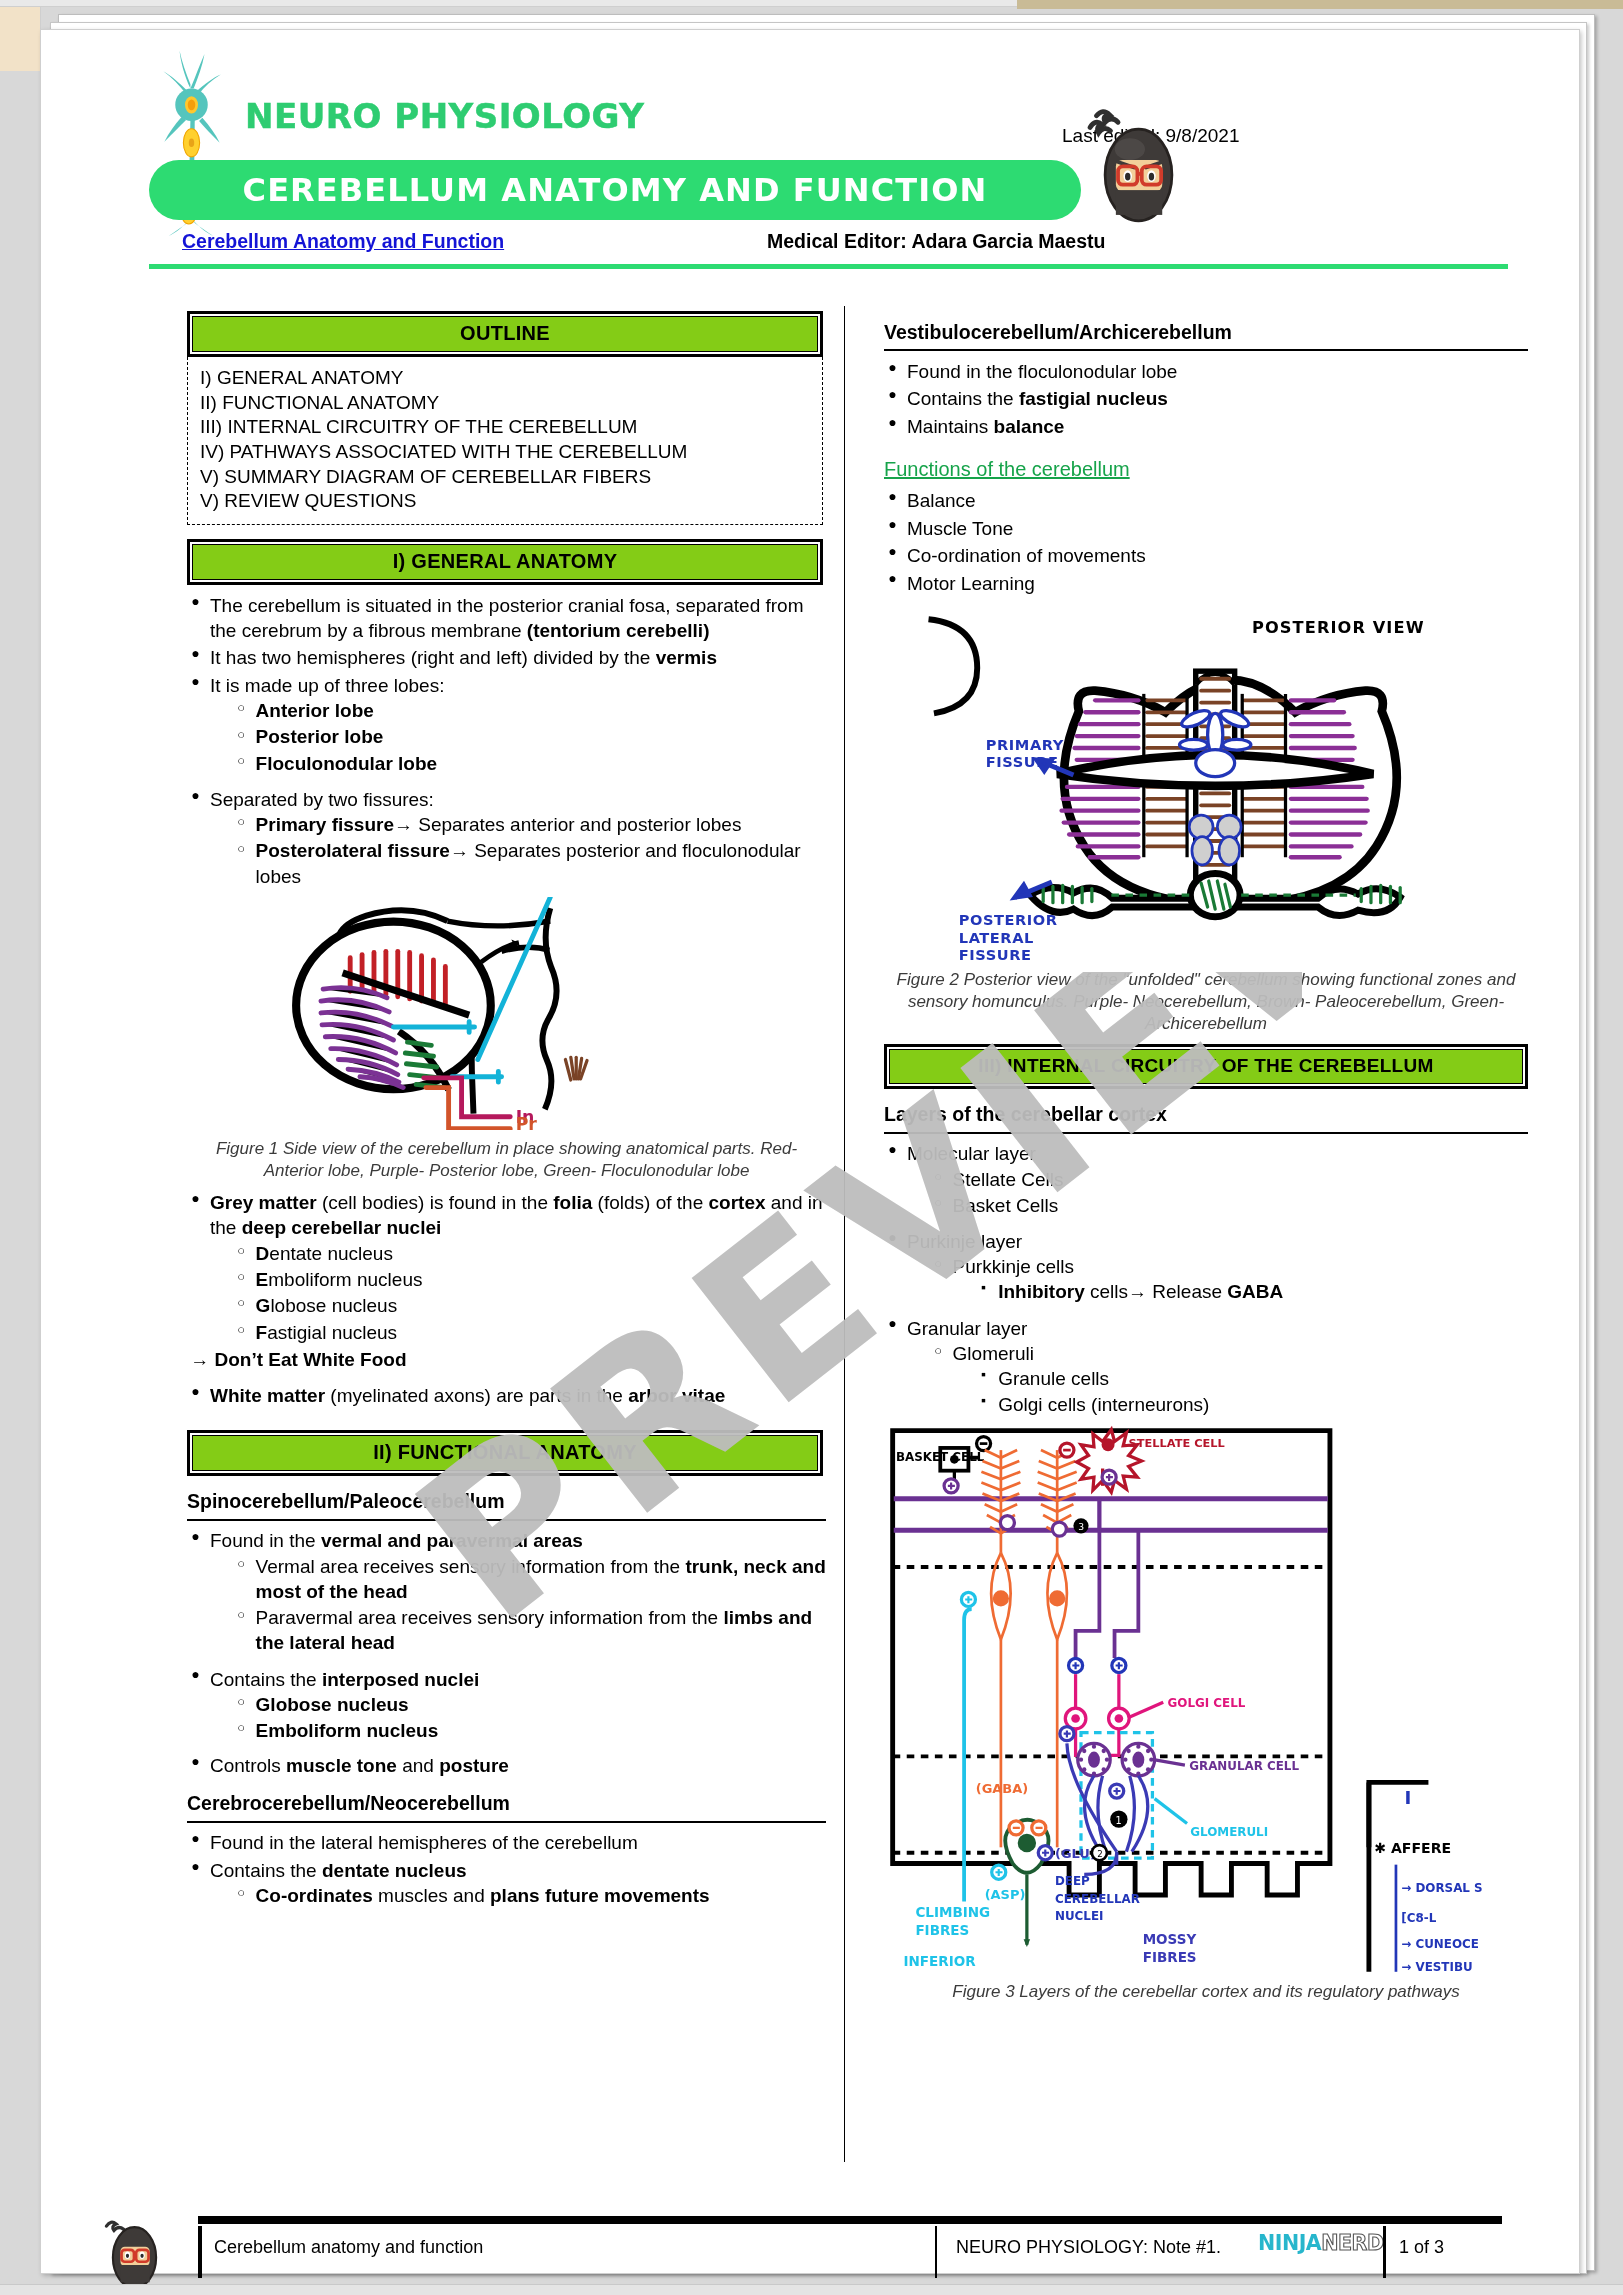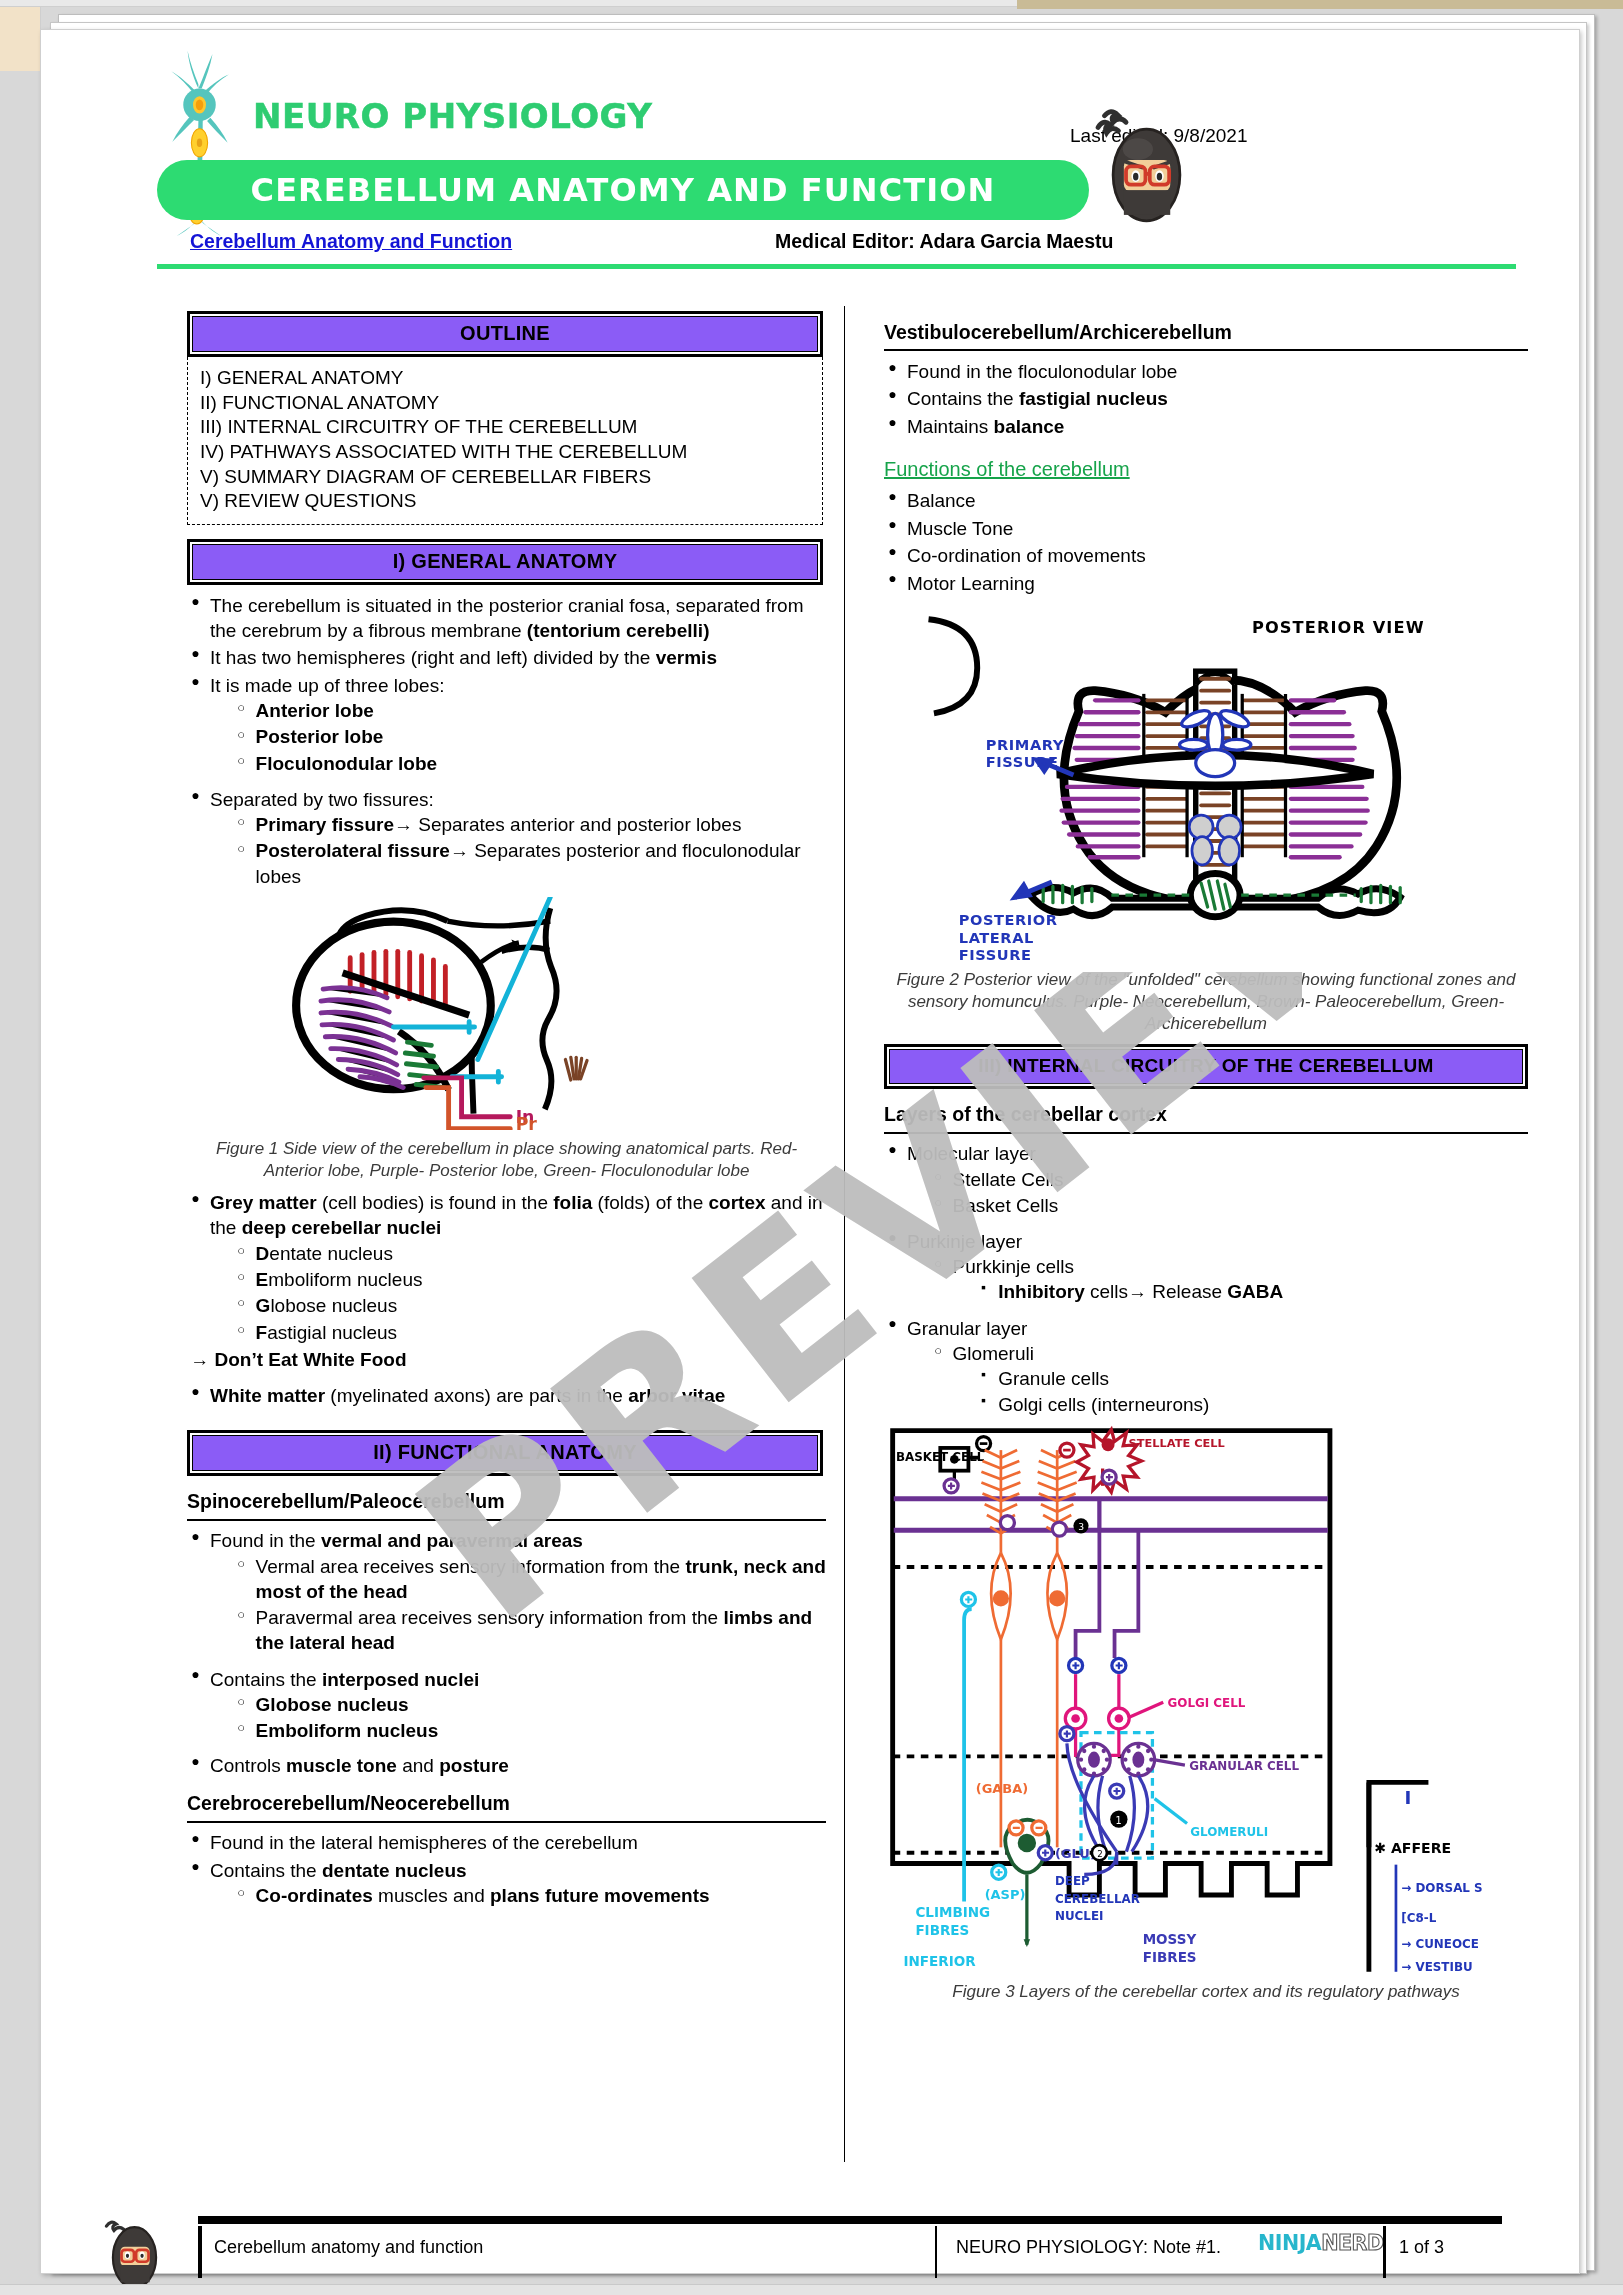--- a/index.html
+++ b/index.html
@@ -16,21 +16,21 @@
   .paper-shadow-2 { position:absolute; left:50px; top:21.6px; width:1537px; height:2252px; background:#ffffff; border:0.5px solid #c5c5c5; box-shadow:1.6px 1.6px 3.2px rgba(0,0,0,.22); }
   .paper { position:absolute; left:40px; top:29px; width:1540px; height:2245px; background:#ffffff; border:0.5px solid #cfcfcf; box-shadow:2.2px 2.2px 4.9px rgba(0,0,0,.25); }
 
   
   .vp-strip-top { position:absolute; left:0; top:0; width:1623px; height:6.5px; background:#e9e9e9; border-bottom:0.5px solid #cfcfcf; }
   .vp-strip-bot { position:absolute; left:0; bottom:0; width:1623px; height:10.8px; background:#e4e4e4; border-top:0.5px solid #c9c9c9; }
   .tab-left { position:absolute; left:0px; top:6.5px; width:41px; height:64px; background:#f2e2c8; border-right:0.5px solid #cfcfcf; }
   .tab-topright { position:absolute; left:1017px; top:0px; width:606px; height:8.7px; background:#c9bb96; }
 
   
-  .hdr { position:absolute; left:12px; top:0; width:1426px; height:233px; }
+  .hdr { position:absolute; left:4px; top:0; width:1426px; height:233px; }
   .neuron-logo { position:absolute; left:103px; top:12px; width:87px; height:195px; }
   .brand { position:absolute; left:200px; top:66px; font-size:34px; font-weight:bold;
     color:#2ecc71; letter-spacing:0.5px; font-family:"DejaVu Sans", sans-serif;
     -webkit-text-stroke:0.5px #2ecc71; }
   .lastedit { position:absolute; left:1017px; top:95px; font-size:19px; color:#000; }
   .title-pill { position:absolute; left:104px; top:130px; width:932px; height:60px;
       background:#2ddb72; border-radius:30px; }
   .title-text { position:absolute; left:0; top:0; width:100%; height:60px; line-height:60px;
       text-align:center; color:#ffffff; font-size:32px; font-weight:bold; letter-spacing:1.1px;
       font-family:"DejaVu Sans", sans-serif; }
@@ -41,21 +41,21 @@
   .hdr-rule { position:absolute; left:104px; top:234px; width:932px; height:4.9px; background:#2ddb72; }
   .hdr-rule2 { position:absolute; left:1036px; top:234px; width:427px; height:4.9px; background:#2ddb72; }
 
   
   .col-divider { position:absolute; left:803px; top:276px; width:1.1px; height:1856px; background:#000; }
   .colL { position:absolute; left:146px; top:281px; width:639px; }
   .colR { position:absolute; left:843px; top:281px; width:644px; }
 
   
   .banner { border:3.8px solid #000; padding:2.2px; background:#fff; margin:0 0 5.4px 0; }
-  .banner-inner { border:1.1px solid #000; background:#8b5cf6; text-align:center;
+  .banner-inner { border:1.1px solid #000; background:#84cc16; text-align:center;
       font-size:20px; font-weight:bold; color:#000; padding:4.9px 0 6px 0; letter-spacing:0.3px; }
   .banner.narrow { width:636px; }
 
   
   .outline-box { border:1.1px dashed #000; border-top:none; padding:8.7px 12px 9.7px 12px; margin-top:-5.4px; width:636px; }
   .outline-list { font-size:19px; line-height:1.30; color:#000; }
 
   
   .blk { font-size:19px; line-height:1.33; color:#000; }
   ul.b1 { list-style:none; margin:7.6px 0 0 0; padding:0; }

